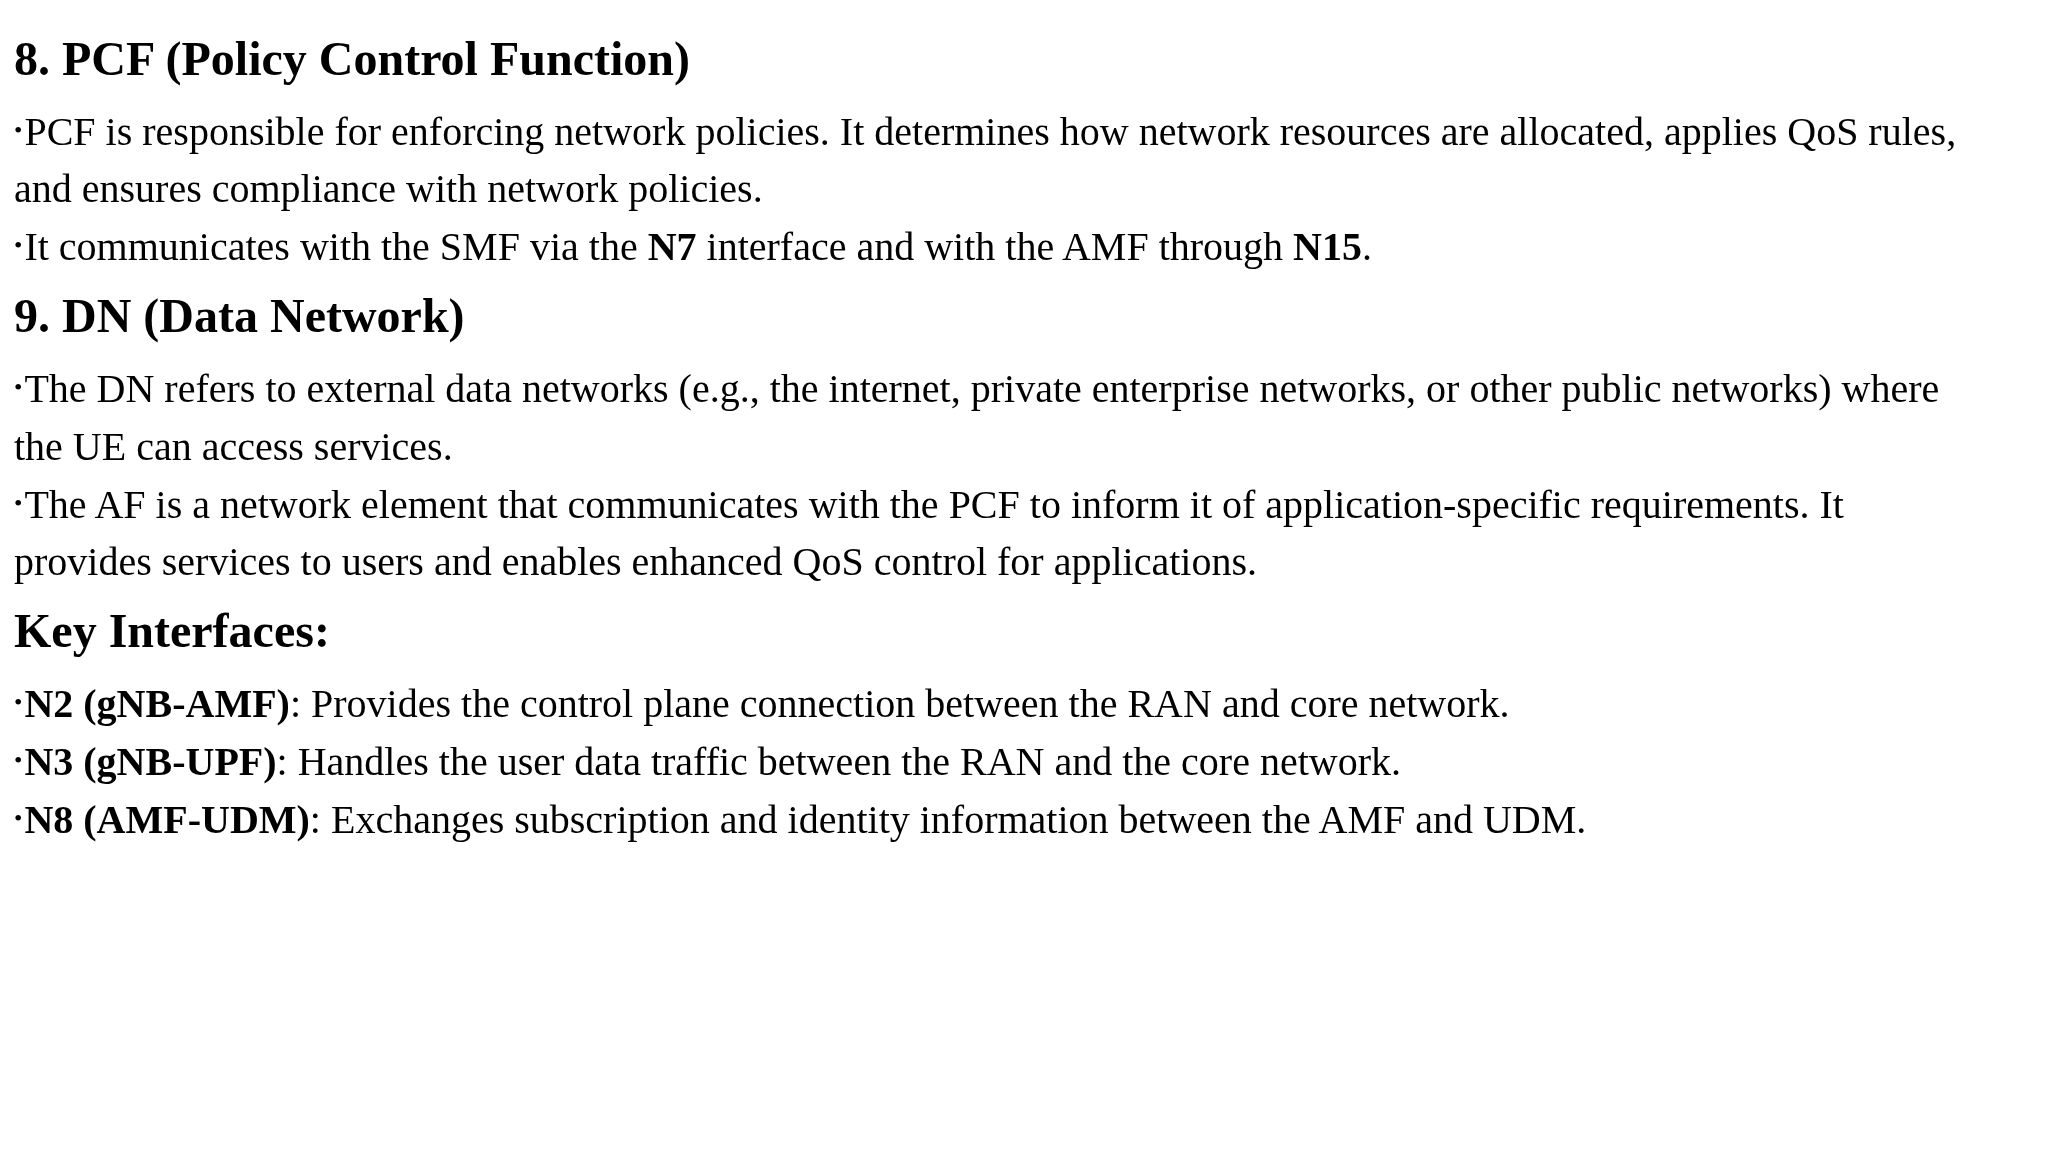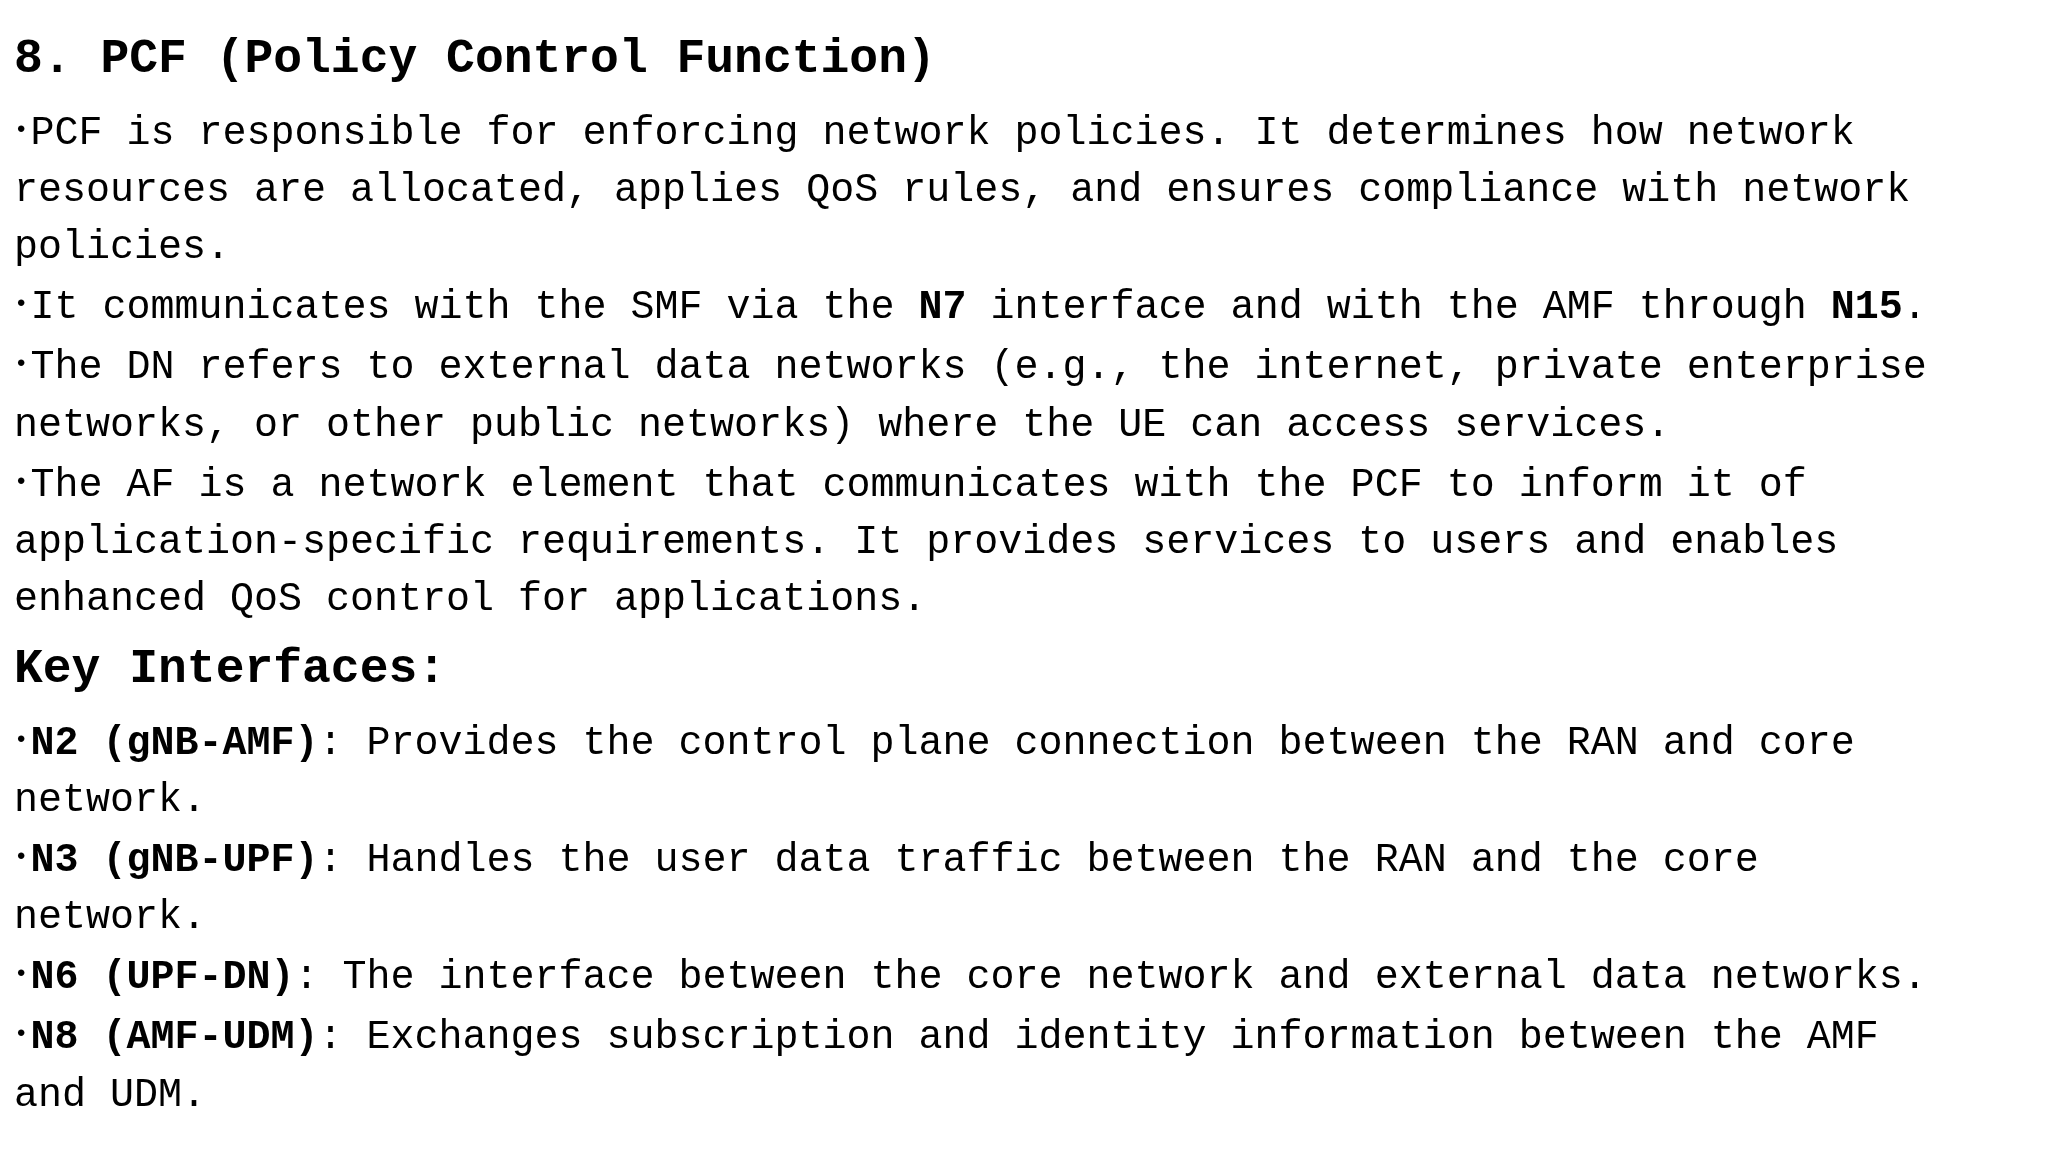--- a/index.html
+++ b/index.html
@@ -3,21 +3,21 @@
 <meta charset="utf-8">
 <style>
   * { margin: 0; padding: 0; box-sizing: border-box; }
   html, body { background: #ffffff; }
   .page {
     position: relative;
     width: 2048px;
     height: 1152px;
     background: #ffffff;
     color: #000000;
-    font-family: Liberation Mono, monospace;
+    font-family: Liberation Serif, serif;
     padding: 30px 74px 0 14px;
     overflow: hidden;
   }
   .section { margin: 0; }
   .heading {
     font-size: 48px;
     font-weight: bold;
     line-height: 58px;
     margin: 12px 0 14px 0;
     white-space: nowrap;
@@ -44,20 +44,21 @@
   <section class="section">
     <h2 class="heading">8. PCF (Policy Control Function)</h2>
     <div class="bullets">
   <p class="bullet-line"><span class="bullet-glyph">•</span><span class="seg">PCF is responsible for enforcing network policies. It determines how network resources are allocated, applies QoS rules, and ensures compliance with network policies.</span></p>
 
   <p class="bullet-line"><span class="bullet-glyph">•</span><span class="seg">It communicates with the SMF via the </span><span class="seg seg-bold">N7</span><span class="seg"> interface and with the AMF through </span><span class="seg seg-bold">N15</span><span class="seg">.</span></p>
 </div>
   </section>
 
   <section class="section">
+    <h2 class="heading">9. DN (Data Network)</h2>
     <div class="bullets">
   <p class="bullet-line"><span class="bullet-glyph">•</span><span class="seg">The DN refers to external data networks (e.g., the internet, private enterprise networks, or other public networks) where the UE can access services.</span></p>
 
 </div>
   </section>
 
   <section class="section">
     <div class="bullets">
   <p class="bullet-line"><span class="bullet-glyph">•</span><span class="seg">The AF is a network element that communicates with the PCF to inform it of application-specific requirements. It provides services to users and enables enhanced QoS control for applications.</span></p>
 </div>
@@ -65,19 +66,18 @@
 
   <section class="section">
     <h2 class="heading">Key Interfaces:</h2>
     <div class="bullets">
 
   <p class="bullet-line"><span class="bullet-glyph">•</span><span class="seg seg-bold">N2 (gNB-AMF)</span><span class="seg">: Provides the control plane connection between the RAN and core network.</span></p>
 
   <p class="bullet-line"><span class="bullet-glyph">•</span><span class="seg seg-bold">N3 (gNB-UPF)</span><span class="seg">: Handles the user data traffic between the RAN and the core network.</span></p>
 
 
-  <p class="bullet-line"><span class="bullet-glyph">•</span><span class="seg seg-bold">N6 (UPF-DN)</span><span class="seg">: The interface between the core network and external data networks.</span></p>
 
   <p class="bullet-line"><span class="bullet-glyph">•</span><span class="seg seg-bold">N8 (AMF-UDM)</span><span class="seg">: Exchanges subscription and identity information between the AMF and UDM.</span></p>
 </div>
   </section>
 </div>
 </div>
 
 </body></html>

